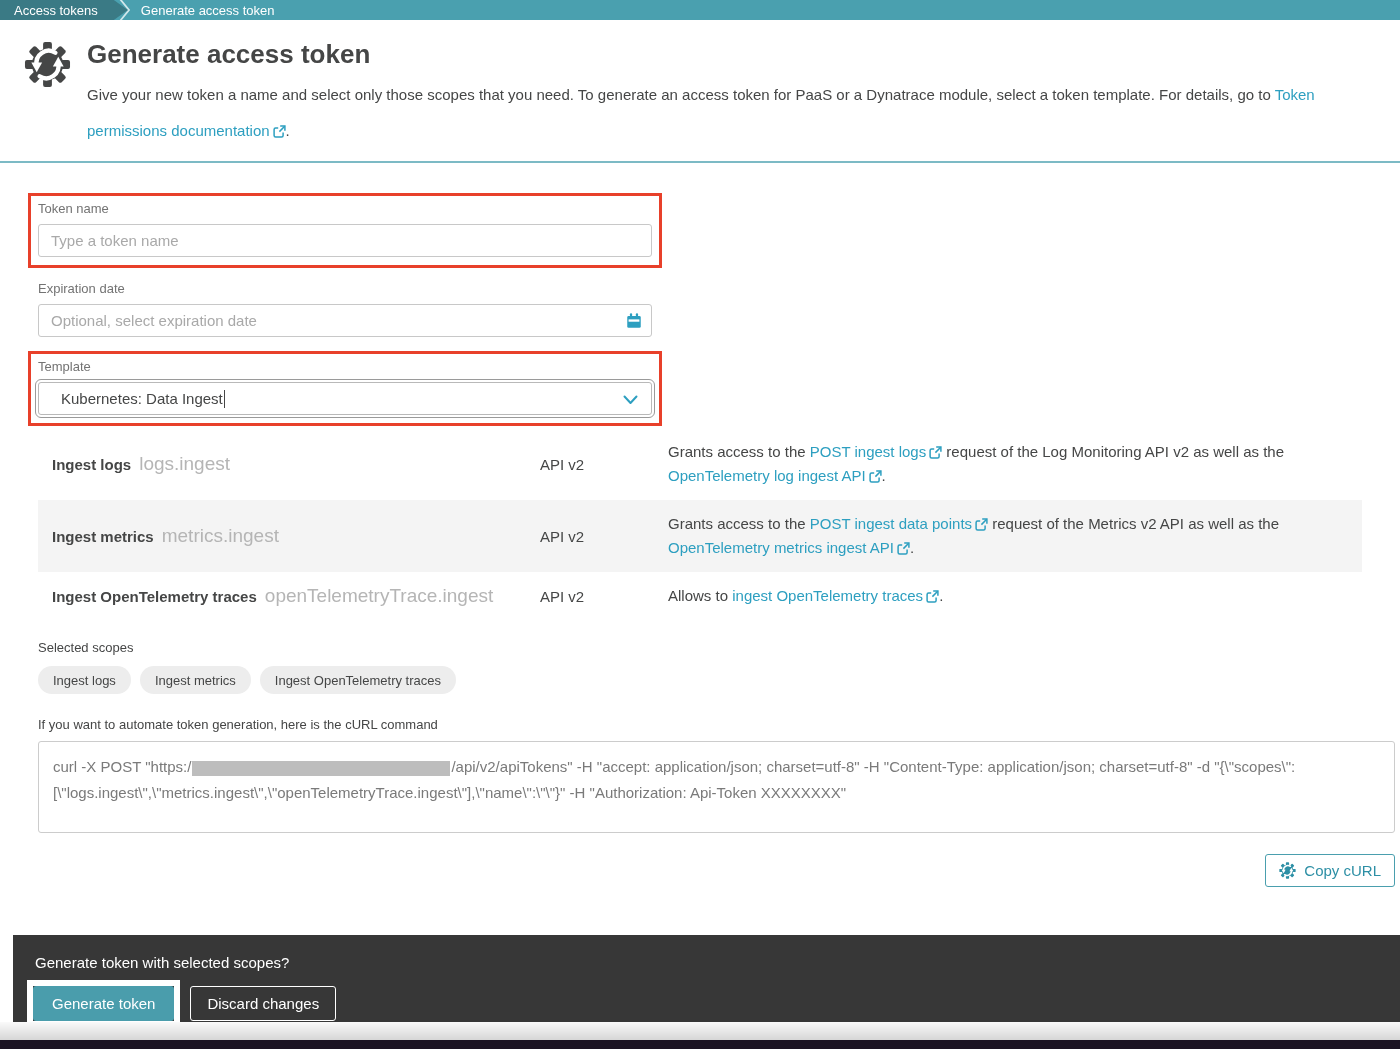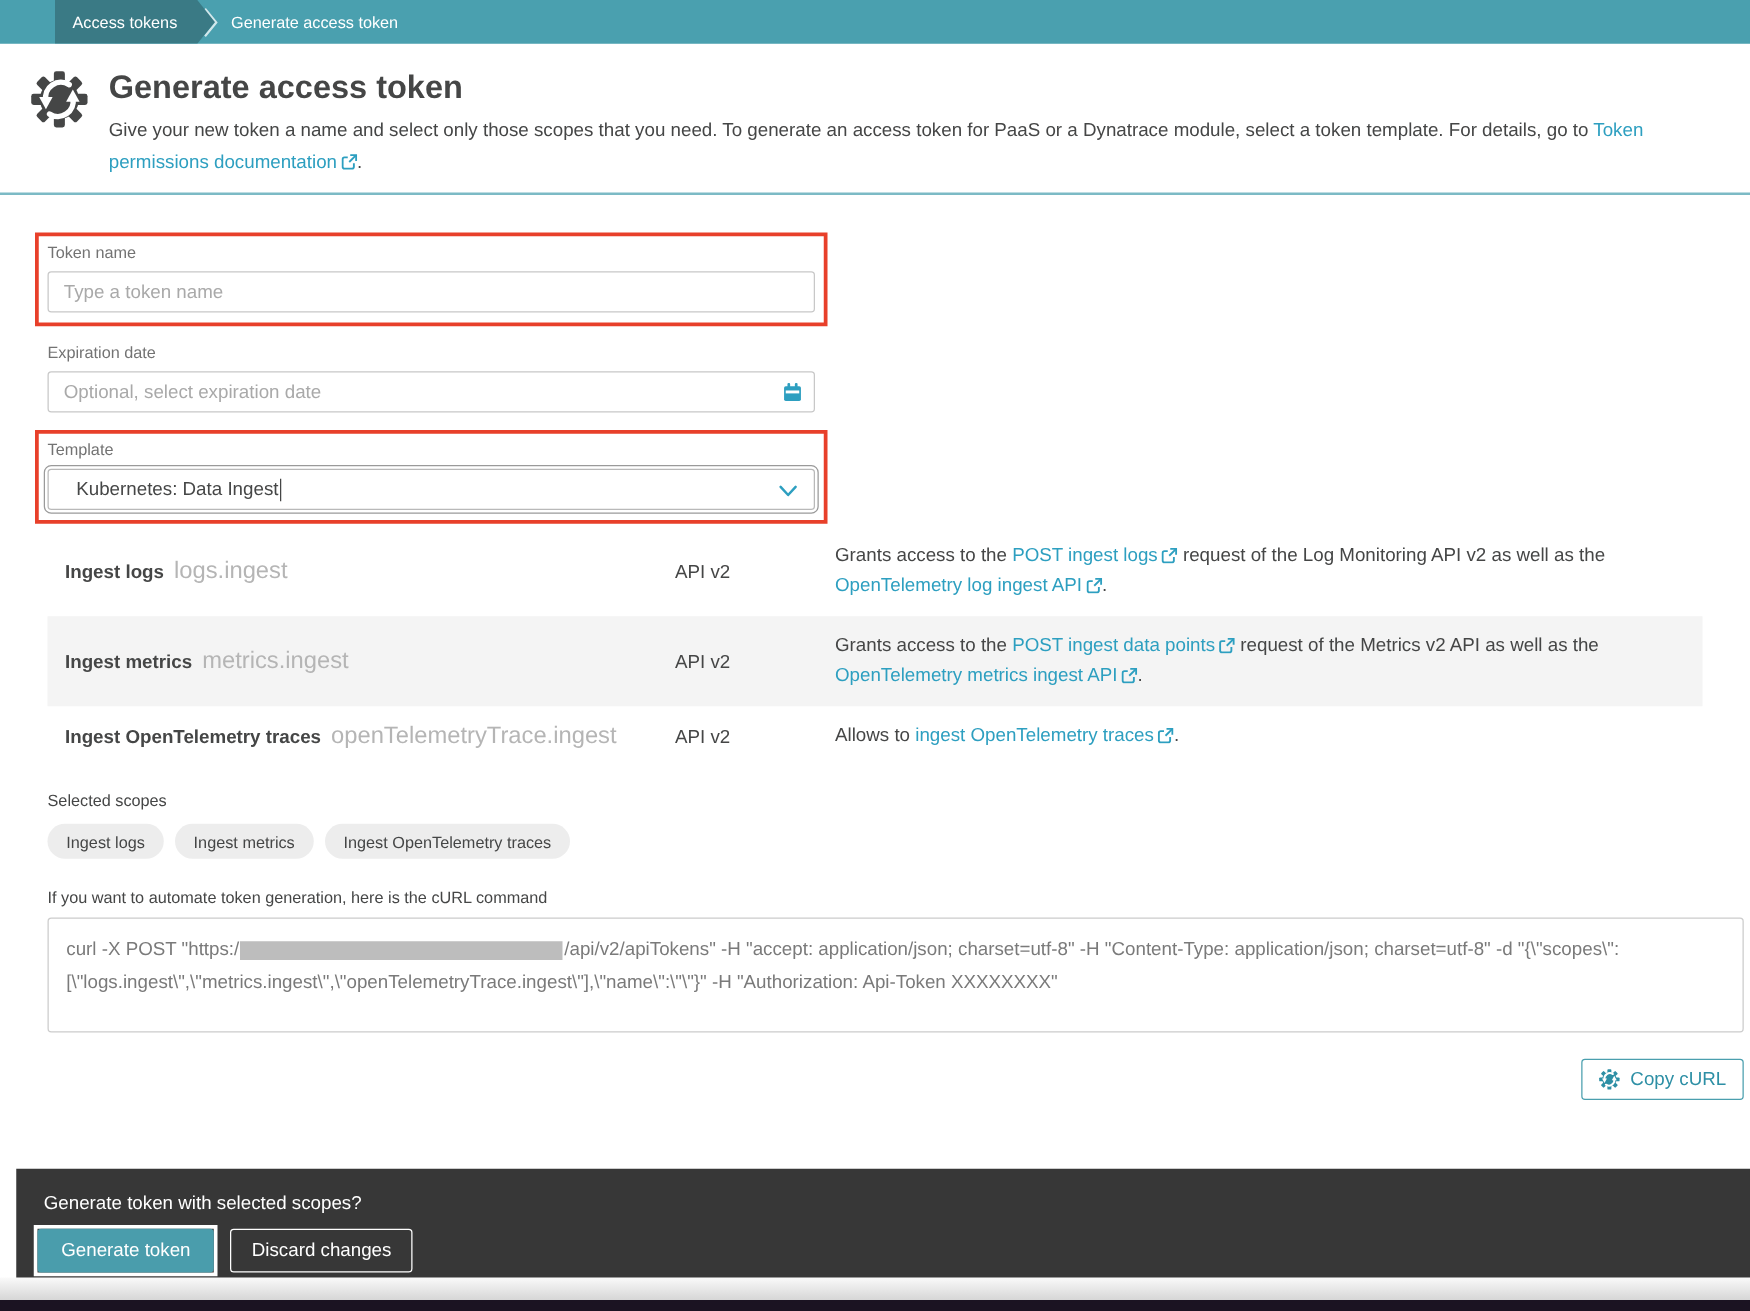--- a/index.html
+++ b/index.html
@@ -3,34 +3,34 @@
 <meta charset="utf-8">
 <style>
   * { box-sizing: border-box; }
   html,body { margin:0; padding:0; }
   body {
     width:1400px; height:1049px; position:relative; overflow:hidden;
     background:#ffffff; color:#454646;
     font-family:"Liberation Sans", sans-serif;
   }
   
-  .breadcrumb-bar { height:35px; background:#4aa0af; display:flex; align-items:stretch;padding-left:44px; }
+  .breadcrumb-bar { height:20px; background:#4aa0af; display:flex; align-items:stretch; }
   .crumb-first {
     background:#3a7a85; color:#fff; font-size:13px; display:flex; align-items:center;
     padding:0 30px 0 14px;
     clip-path:polygon(0 0, calc(100% - 14px) 0, 100% 50%, calc(100% - 14px) 100%, 0 100%);
   }
   .crumb-sep { align-self:center; margin-left:-11px; }
   .crumb-second { color:#fff; font-size:13px; display:flex; align-items:center; margin-left:9px; }
   
   .header { display:flex; padding:16px 28px 0 24px; }
   .header-icon { width:47px; height:47px; flex:none; margin-top:5px; }
   .header-text { margin-left:16px; flex:1; }
   .page-title { font-size:26px; font-weight:bold; margin:3px 0 7px; color:#454646; }
-  .page-desc { font-size:15px; line-height:25px; margin:0; max-width:1302px; }
+  .page-desc { font-size:15px; line-height:36px; margin:0; max-width:1302px; }
   .link { color:#2d9fc0; text-decoration:none; cursor:pointer; }
   .ext-icon { margin-left:3px; vertical-align:-2px; }
   .teal-divider { border-bottom:2px solid #7cbac5; margin-top:12px; }
   
   .content { padding:30px 38px 0 38px; }
   .red-outline { border:3px solid #e8402a; padding:5px 7px 8px 7px; width:634px; margin-left:-10px; }
   .red-outline.first { margin-bottom:13px; }
   .form-label { font-size:13px; color:#737373; margin-bottom:7px; line-height:16px; }
   .text-input {
     width:614px; height:33px; border:1px solid #c8c8c8; border-radius:3px;
@@ -74,21 +74,21 @@
               vertical-align:middle; margin:0 1px; }
   .copy-row { display:flex; justify-content:flex-end; margin-top:21px; width:1357px; }
   .copy-btn { display:flex; align-items:center; gap:8px; border:1px solid #4a9fae; border-radius:3px;
               background:#fff; color:#2d8fa5; font-size:15px; padding:7px 13px; cursor:pointer;
               font-family:"Liberation Sans",sans-serif; }
   
   .bottom-bar { position:absolute; left:13px; right:0; top:935px; height:109px; background:#373737;
                 border-bottom-left-radius:6px; color:#fff; padding:19px 0 0 22px; }
   .bar-question { font-size:15px; }
   .bar-buttons { display:flex; align-items:center; margin-top:9px; }
-  .red-outline-btn { border:3px solid #ffffff; padding:0; display:inline-block; margin-left:-8px; }
+  .red-outline-btn { border:6px solid #ffffff; padding:0; display:inline-block; margin-left:-8px; }
   .generate-btn { background:#4a9dac; color:#fff; border:none; border-radius:3px; font-size:15px;
                   padding:9px 19px; cursor:pointer; font-family:"Liberation Sans",sans-serif; }
   .discard-btn { background:transparent; color:#fff; border:1px solid #fff; border-radius:3px;
                  font-size:15px; padding:8px 16px; margin-left:10px; cursor:pointer;
                  font-family:"Liberation Sans",sans-serif; }
   .bottom-light { position:absolute; left:0; right:0; top:1022px; height:18px;
                   background:linear-gradient(#fafafa,#d6d6d6); }
   .bottom-dark { position:absolute; left:0; right:0; top:1040px; height:9px; background:#1b1322; }
 </style>
 </head>

